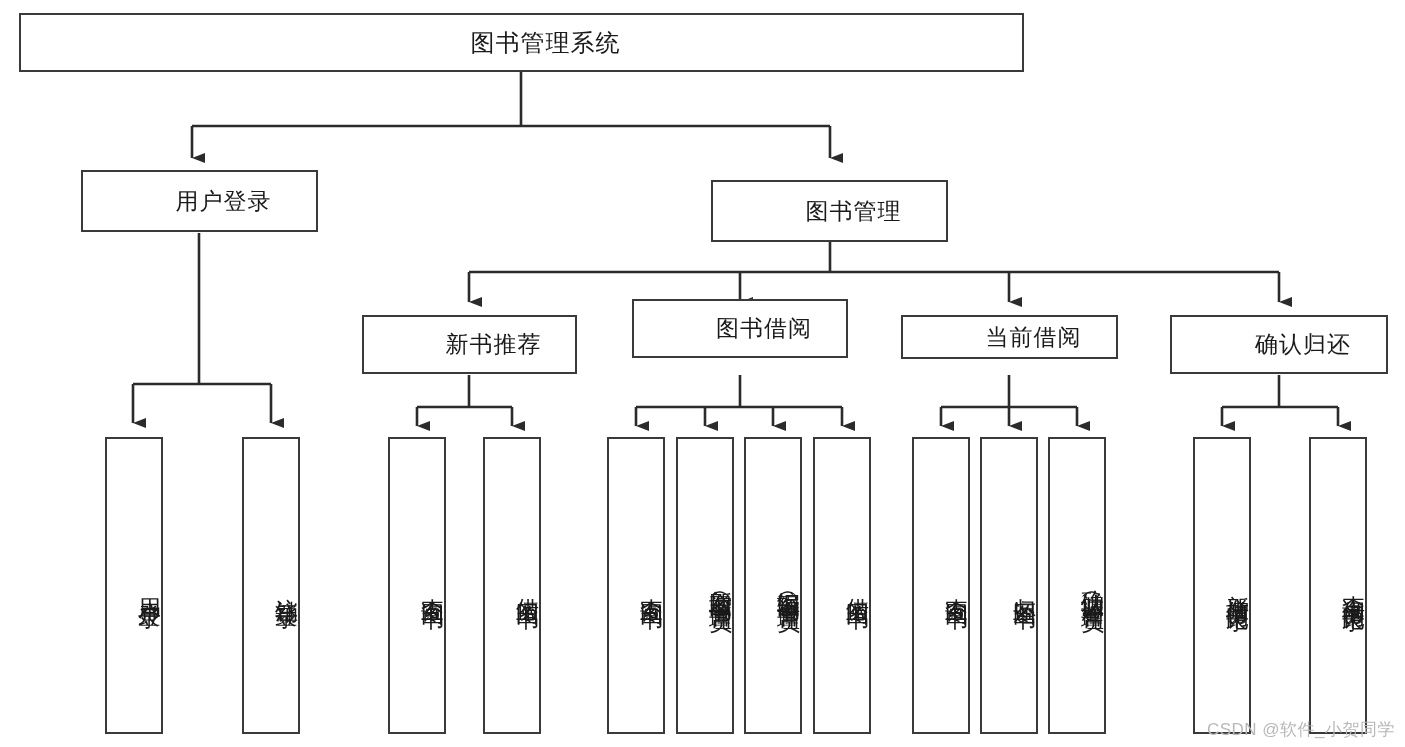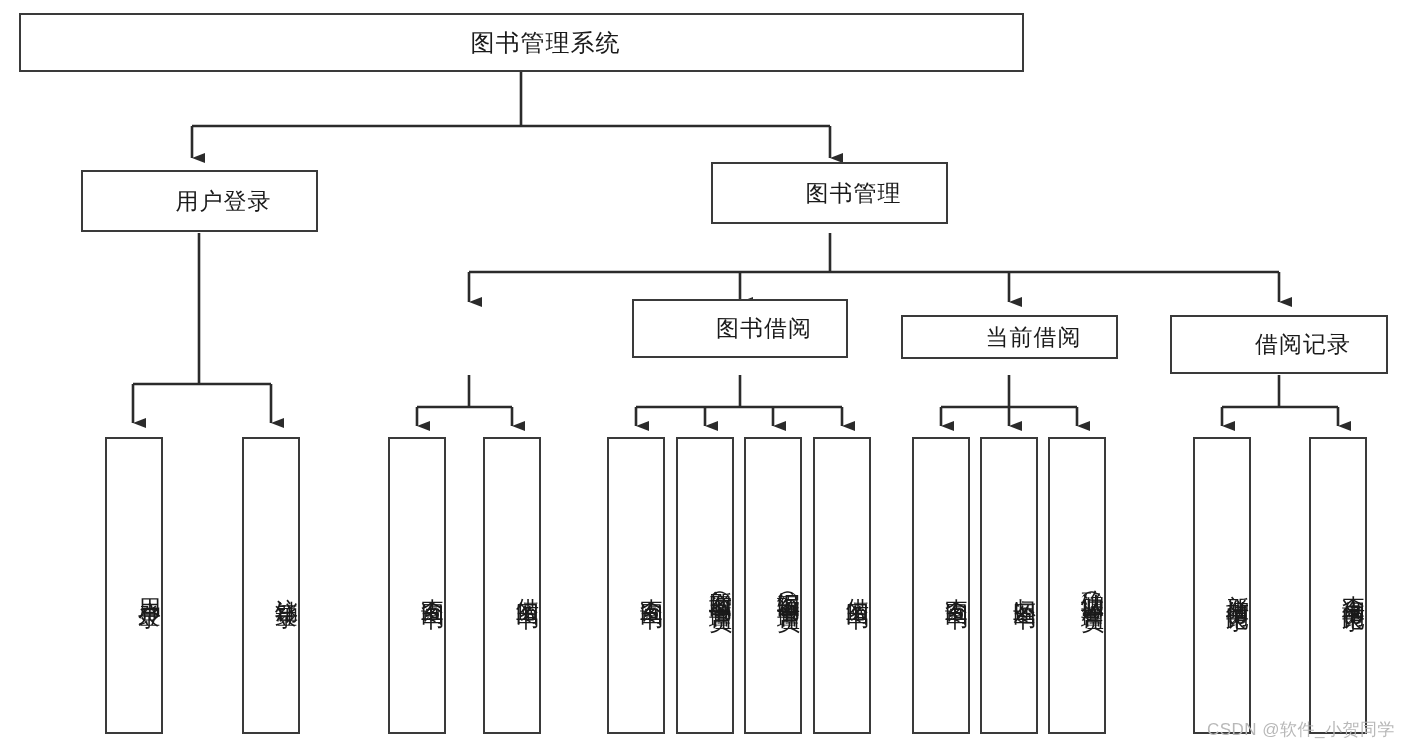--- a/index.html
+++ b/index.html
@@ -124,32 +124,35 @@
     </g>
   </svg>
 
   <div class="node horiz root" style="left:19px; top:13px; width:1005px; height:59px;">
     <span>图书管理系统</span>
   </div>
 
   <div class="node horiz" style="left:81px; top:170px; width:237px; height:62px;">
     <span>用户登录</span>
   </div>
-  <div class="node horiz" style="left:711px; top:162px; width:237px; height:62px;">
+  <div class="node horiz" style="left:711px; top:180px; width:237px; height:62px;">
     <span>图书管理</span>
   </div>
 
+  <div class="node horiz" style="left:362px; top:315px; width:215px; height:59px;">
+    <span>新书推荐</span>
+  </div>
   <div class="node horiz" style="left:632px; top:299px; width:216px; height:59px;">
     <span>图书借阅</span>
   </div>
   <div class="node horiz" style="left:901px; top:315px; width:217px; height:44px;">
     <span>当前借阅</span>
   </div>
   <div class="node horiz" style="left:1170px; top:315px; width:218px; height:59px;">
-    <span>借阅记录</span>
+    <span>确认归还</span>
   </div>
 
   <div class="node vert" style="left:105px; top:437px; width:58px; height:297px;">
     <span class="vtext">用户登录</span>
   </div>
   <div class="node vert" style="left:242px; top:437px; width:58px; height:297px;">
     <span class="vtext">注销登录</span>
   </div>
 
   <div class="node vert" style="left:388px; top:437px; width:58px; height:297px;">

